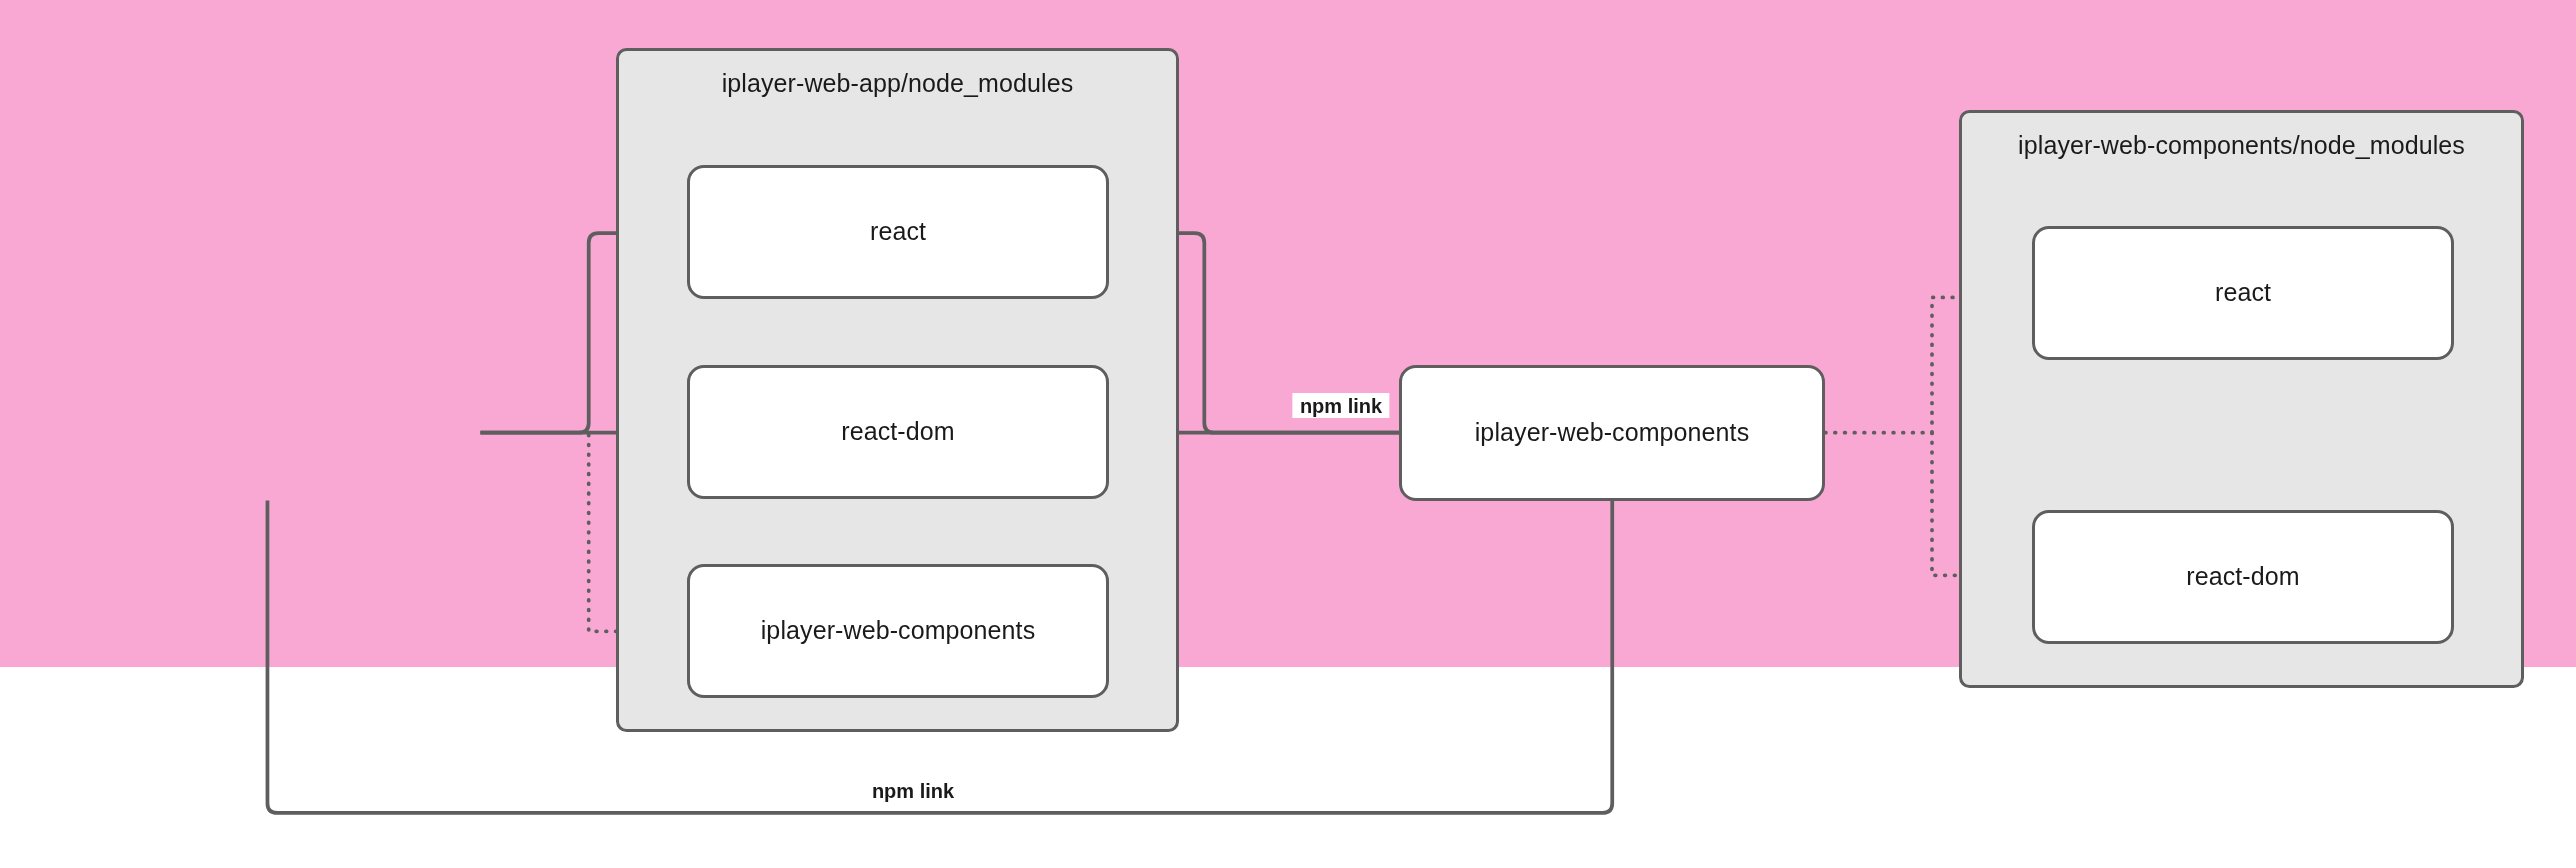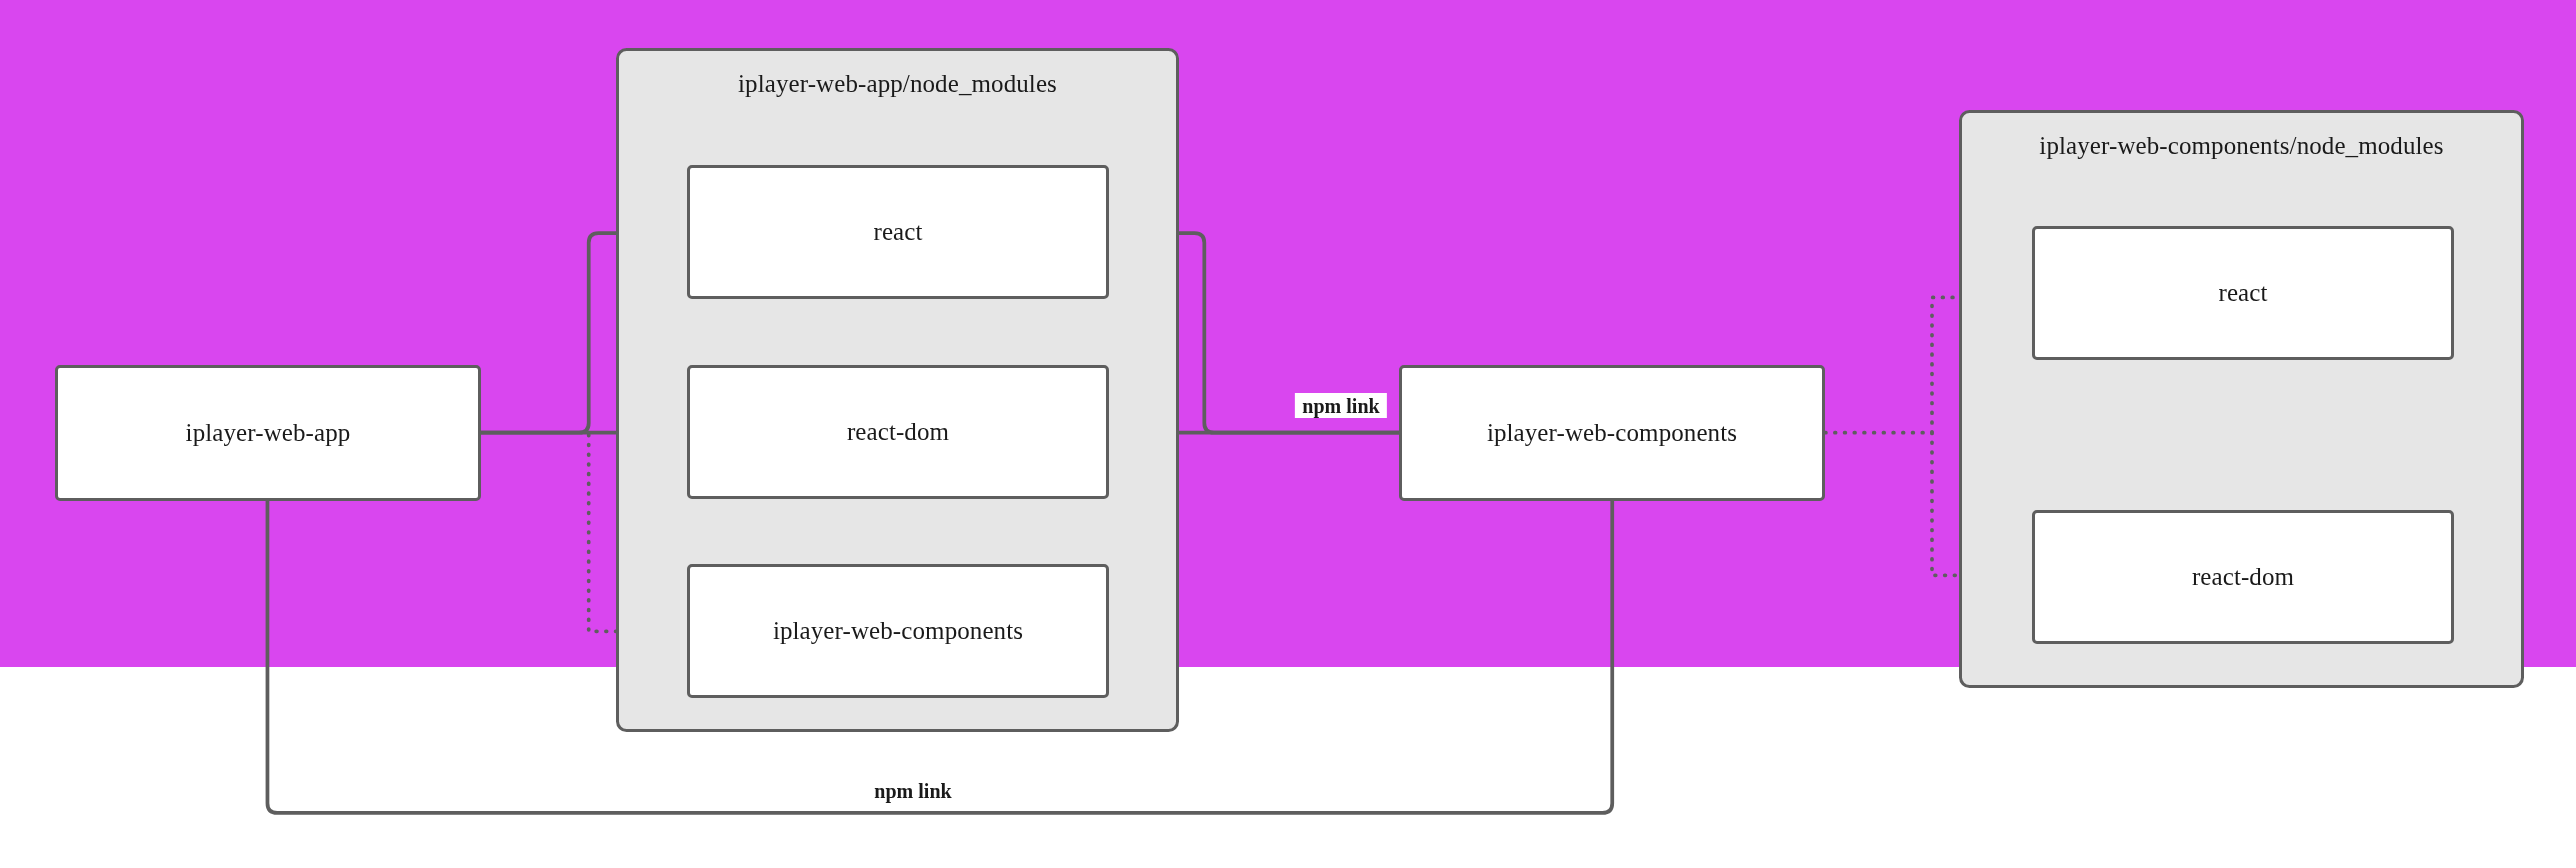--- a/index.html
+++ b/index.html
@@ -10,22 +10,21 @@
   body {
     width: 2576px;
     height: 869px;
     font-family: "Liberation Sans", sans-serif;
     overflow: hidden;
   }
   #diagram-root {
     position: relative;
     width: 2576px;
     height: 667px;
-    background: #d946ef;
-    font-family: Liberation Serif, serif;
+    background: #f9a8d4;
   }
   #edge-layer {
     position: absolute;
     left: 0;
     top: 0;
     width: 2576px;
     height: 869px;
   }
   .node {
     position: absolute;
@@ -45,21 +44,21 @@
   .group-label {
     margin-top: 19.4px;
     font-size: 25px;
     color: #1a1a1a;
     line-height: 1.1;
     letter-spacing: 0.1px;
   }
   .leaf-box {
     background: #ffffff;
     border: 3.7px solid #5E5E5E;
-    border-radius: 5px;
+    border-radius: 17px;
   }
   .leaf-label {
     font-size: 25px;
     color: #1a1a1a;
     line-height: 1.1;
     letter-spacing: 0.1px;
   }
   .edge-label {
     position: absolute;
     font-size: 20px;
@@ -103,23 +102,20 @@
   </svg>
 
   <div class="node group-box" style="left:616px; top:48px; width:563px; height:684px;">
     <span class="group-label">iplayer-web-app/node_modules</span>
   </div>
 
   <div class="node group-box" style="left:1959px; top:110px; width:565px; height:578px;">
     <span class="group-label">iplayer-web-components/node_modules</span>
   </div>
 
-  <div class="node leaf-box" style="left:55px; top:365px; width:426px; height:136px;">
-    <span class="leaf-label">iplayer-web-app</span>
-  </div>
 
   <div class="node leaf-box" style="left:687px; top:165px; width:422px; height:134px;">
     <span class="leaf-label">react</span>
   </div>
 
   <div class="node leaf-box" style="left:687px; top:365px; width:422px; height:134px;">
     <span class="leaf-label">react-dom</span>
   </div>
 
   <div class="node leaf-box" style="left:687px; top:564px; width:422px; height:134px;">

